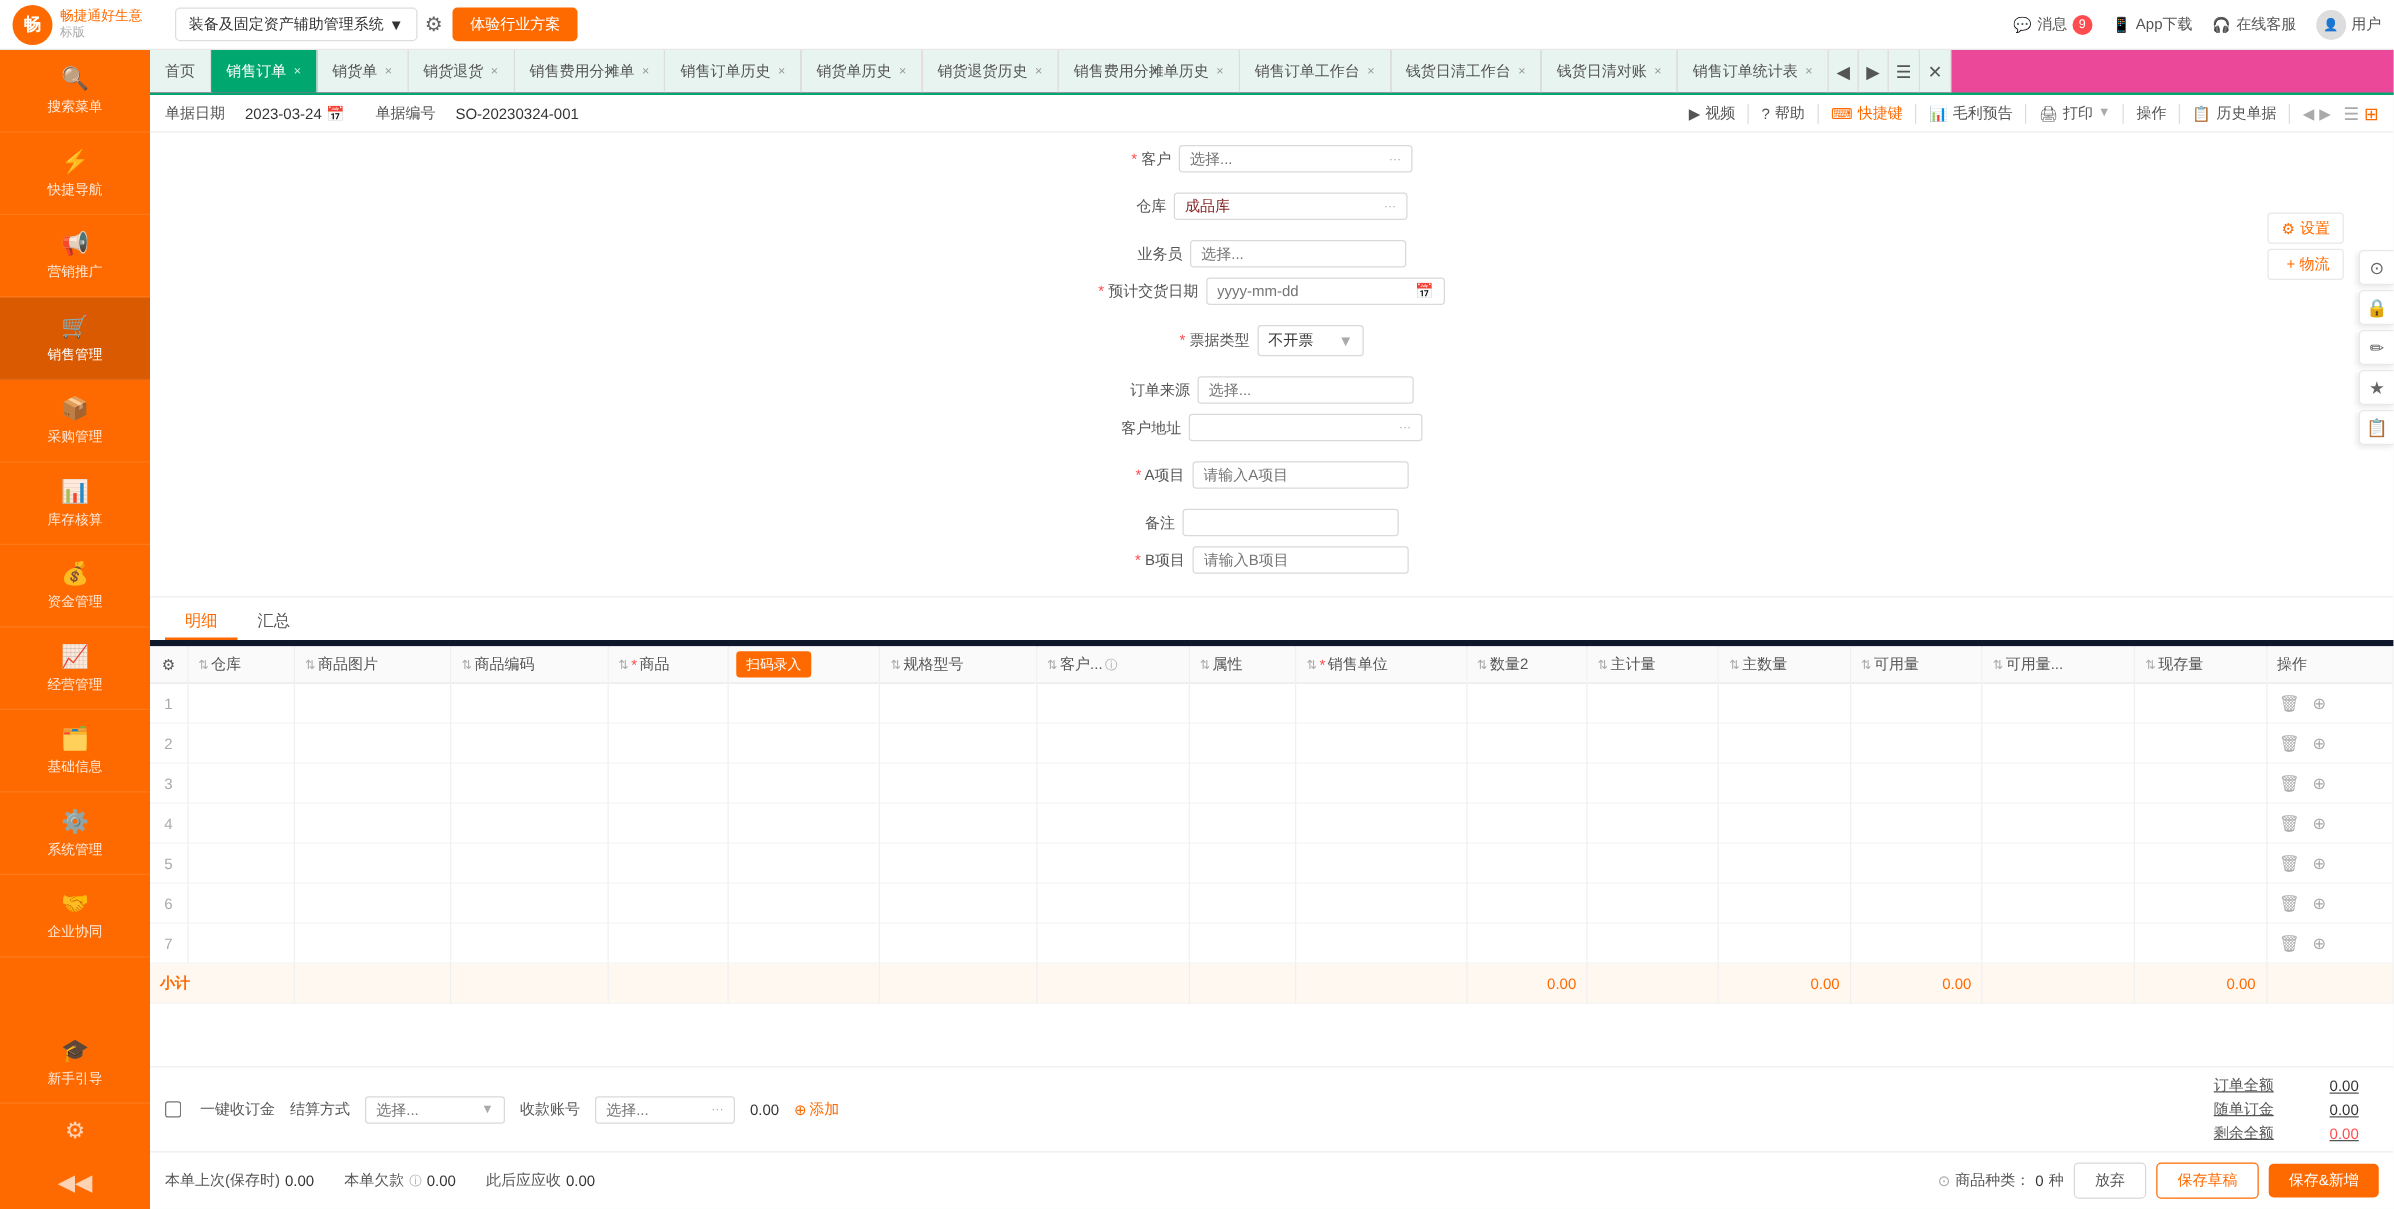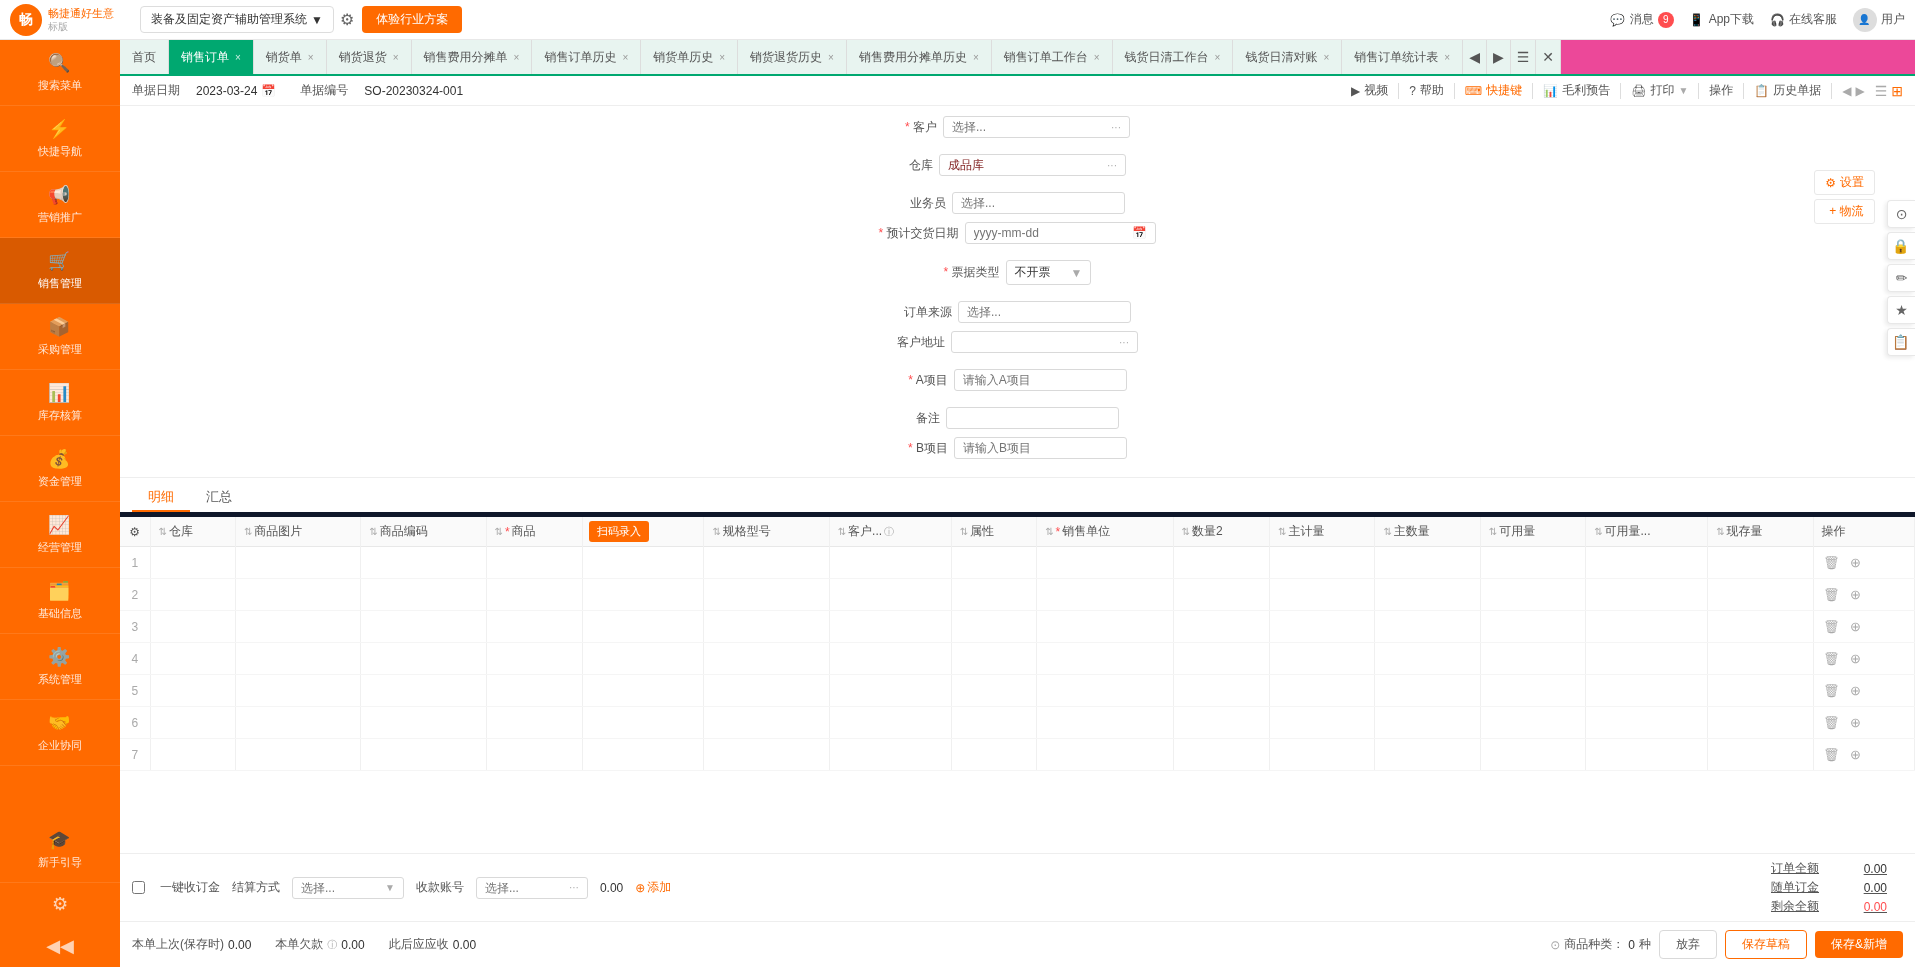--- a/index.html
+++ b/index.html
@@ -1031,20 +1031,38 @@
             <td></td>
             <td></td>
             <td>
               <div class="table-ops">
                 <span class="op-btn">🗑</span>
                 <span class="op-btn">⊕</span>
               </div>
             </td>
           </tr>
 
+          <tr class="subtotal-row">
+            <td colspan="2" style="color:#ff6a00;font-weight:bold;padding:6px 8px;">小计</td>
+            <td></td>
+            <td></td>
+            <td></td>
+            <td></td>
+            <td></td>
+            <td></td>
+            <td></td>
+            <td></td>
+            <td class="subtotal-val">0.00</td>
+            <td></td>
+            <td class="subtotal-val">0.00</td>
+            <td class="subtotal-val">0.00</td>
+            <td></td>
+            <td class="subtotal-val">0.00</td>
+            <td></td>
+          </tr>
         </tbody>
       </table>
     </div>
 
     <div class="payment-bar">
       <label class="checkbox-label">
         <input type="checkbox" style="">
         <span>一键收订金</span>
       </label>
       <span style="color:#555;font-size:12px;">结算方式</span>

